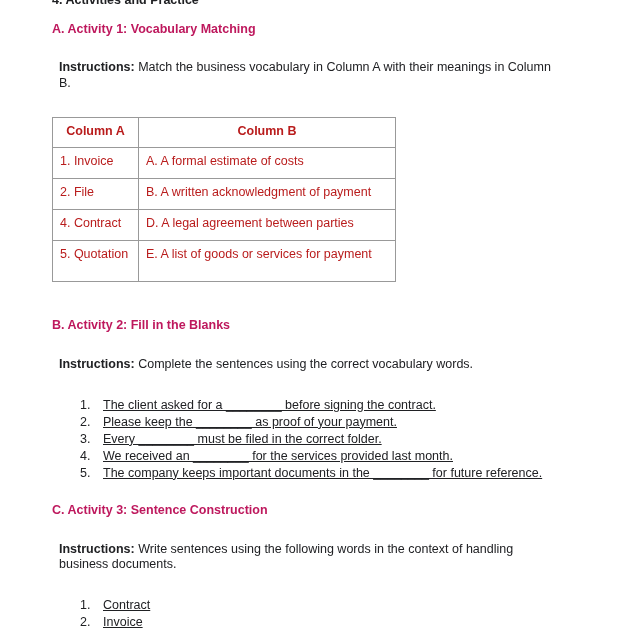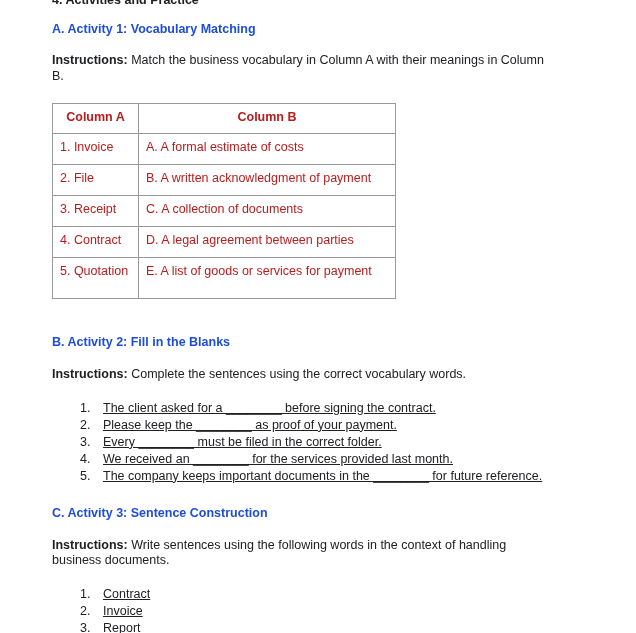--- a/index.html
+++ b/index.html
@@ -34,29 +34,29 @@
     font-weight: bold;
     line-height: 14px;
     color: #202124;
     white-space: nowrap;
   }
 
   .section-heading {
     font-size: 12.5px;
     font-weight: bold;
     line-height: 15px;
-    color: #1d4ed8;
+    color: #be185d;
     margin: 0;
   }
 
   .instructions {
     font-size: 12.5px;
     line-height: 15.5px;
     color: #202124;
-    margin: 0;
+    margin: 7px;
     max-width: 500px;
   }
   .instructions .lead {
     font-weight: bold;
   }
 
   
   .gap-head-a   { height: 22px; }
   .gap-a-instr  { height: 16px; }
   .gap-instr-tbl{ height: 19px; }
@@ -147,24 +147,20 @@
     <tbody>
       <tr>
         <td>1. Invoice</td>
         <td>A. A formal estimate of costs</td>
       </tr>
       <tr>
         <td>2. File</td>
         <td>B. A written acknowledgment of payment</td>
       </tr>
       <tr>
-        <td>3. Receipt</td>
-        <td>C. A collection of documents</td>
-      </tr>
-      <tr>
         <td>4. Contract</td>
         <td>D. A legal agreement between parties</td>
       </tr>
       <tr class="last-row">
         <td>5. Quotation</td>
         <td>E. A list of goods or services for payment</td>
       </tr>
     </tbody>
   </table>
 

